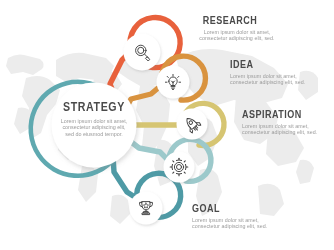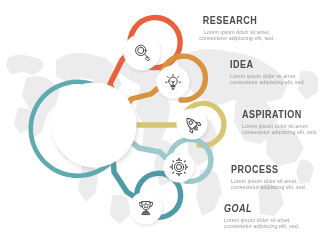--- a/index.html
+++ b/index.html
@@ -181,39 +181,39 @@
       <path d="M-4.0 -6.4 l8.0 0 0 3.8 a4.0 4.6 0 0 1 -8.0 0z"></path>
       <path d="M-4.0 -5.6 l-2.4 0 0 2.0 a2.6 2.6 0 0 0 2.4 2.4"></path>
       <path d="M4.0 -5.6 l2.4 0 0 2.0 a2.6 2.6 0 0 1 -2.4 2.4"></path>
       <path d="M0 1.2 l0 2.4"></path>
       <path d="M-2.2 3.6 l4.4 0 0 1.4 -4.4 0z"></path>
       <path d="M-3.6 5.0 l7.2 0 0 1.6 -7.2 0z"></path>
       <path d="M0 -5.0 l0.8 1.7 1.8 0.2 -1.3 1.3 0.3 1.8 -1.6 -0.9 -1.6 0.9 0.3 -1.8 -1.3 -1.3 1.8 -0.2z" stroke-width="0.7"></path>
     </g>
   </svg>
 
+  <div class="center-text">
+    <div class="center-title">STRATEGY</div>
+    <div class="center-body">Lorem ipsum dolor sit amet, consectetur adipiscing elit, sed do eiusmod tempor.</div>
+  </div>
 
   <div class="label-block" style="left:198px; top:14px;text-align:center;">
     <div class="label-title">RESEARCH</div>
     <div class="label-body">Lorem ipsum dolor sit amet, consectetur adipiscing elit, sed.</div>
   </div>
 
   <div class="label-block" style="left:242px; top:108px;">
     <div class="label-title">ASPIRATION</div>
     <div class="label-body">Lorem ipsum dolor sit amet, consectetur adipiscing elit, sed.</div>
   </div>
 
   <div class="label-block" style="left:230px; top:58px;">
     <div class="label-title">IDEA</div>
     <div class="label-body">Lorem ipsum dolor sit amet, consectetur adipiscing elit, sed.</div>
   </div>
 
-  <div class="label-block" style="left:231px; top:163px;">
-    <div class="label-title">PROCESS</div>
-    <div class="label-body">Lorem ipsum dolor sit amet, consectetur adipiscing elit, sed.</div>
-  </div>
-
-  <div class="label-block" style="left:224px; top:202px;font-style:italic;">
+
+  <div class="label-block" style="left:192px; top:202px;">
     <div class="label-title">GOAL</div>
     <div class="label-body">Lorem ipsum dolor sit amet, consectetur adipiscing elit, sed.</div>
   </div>
 
 </div>
 
 </body></html>

